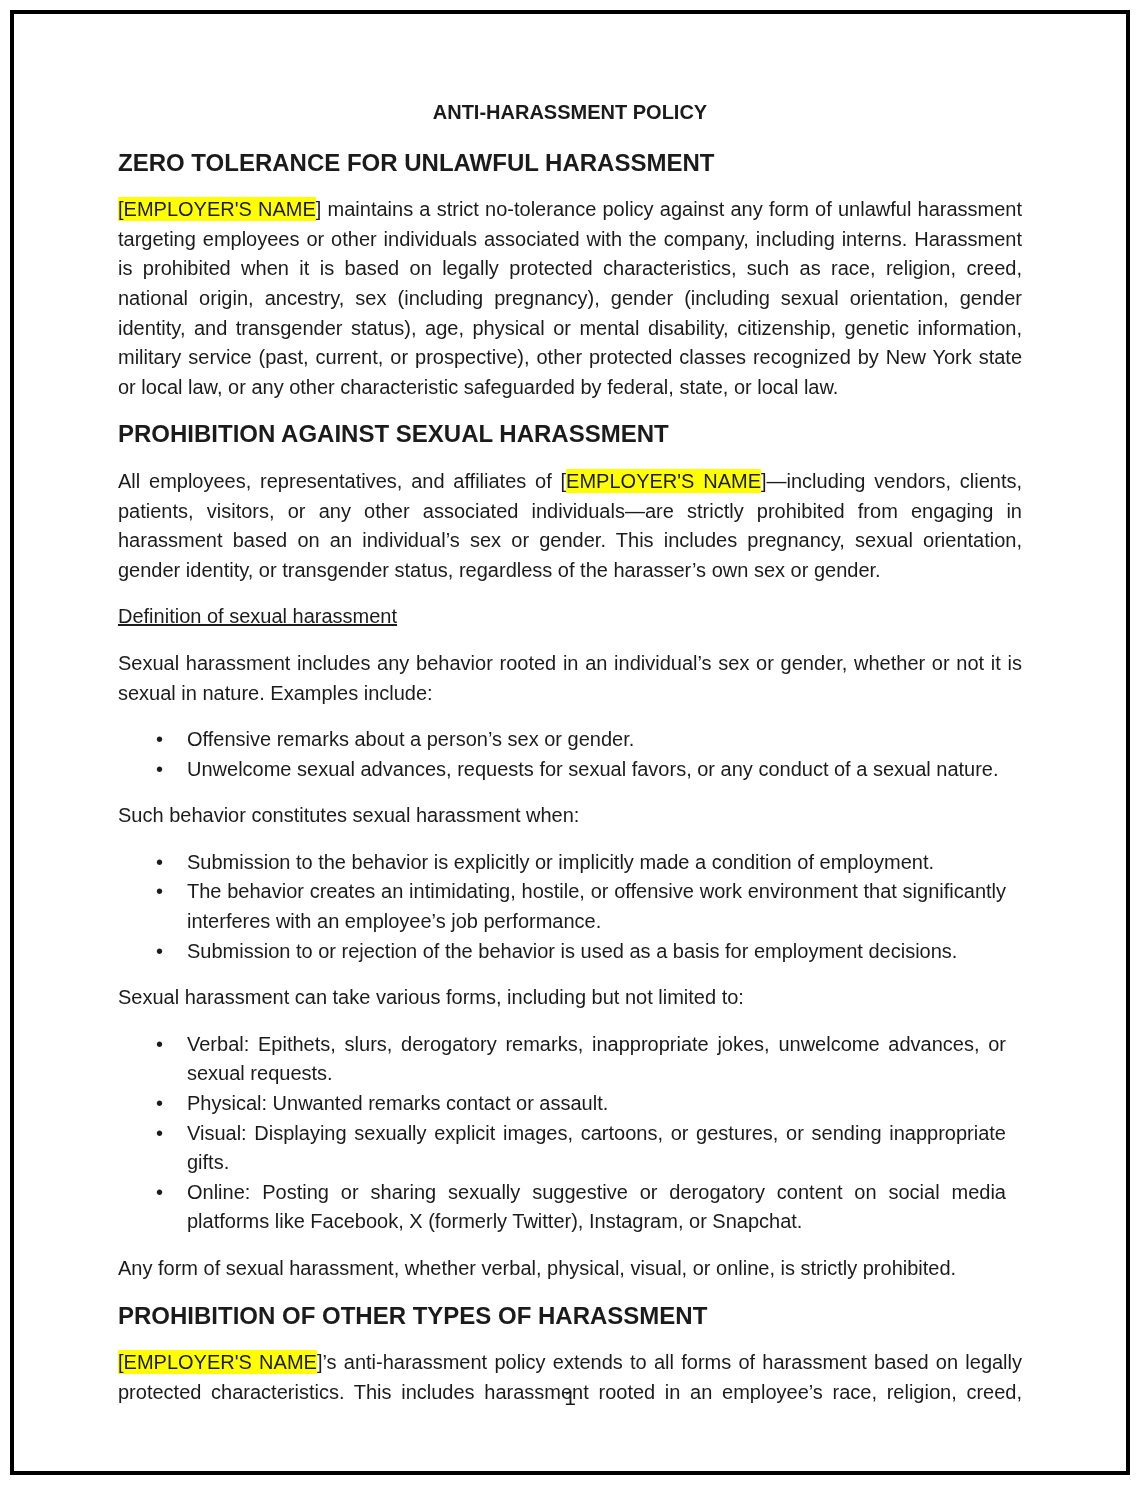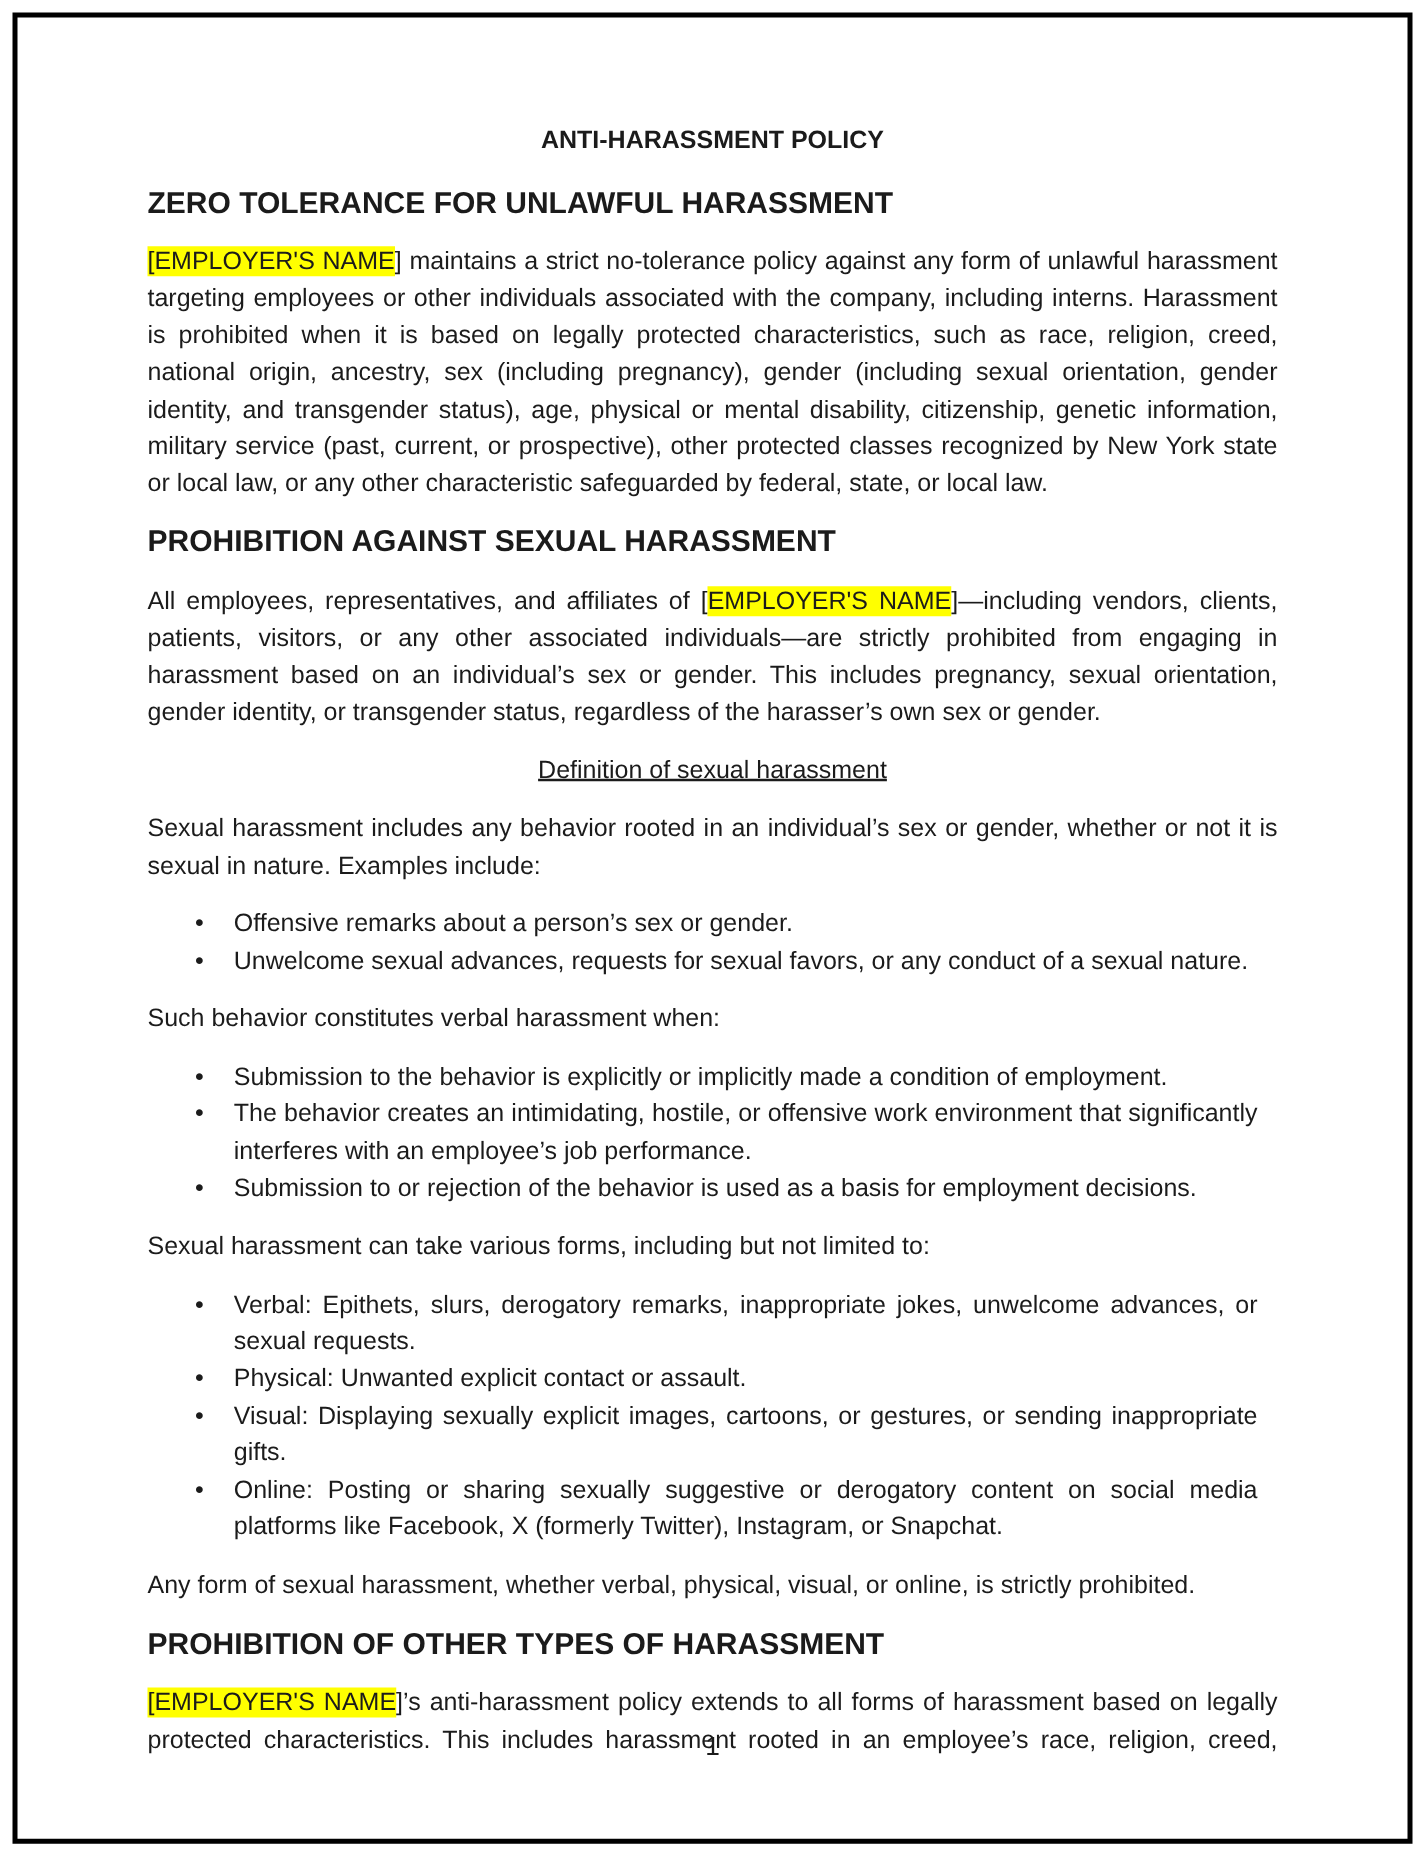--- a/index.html
+++ b/index.html
@@ -45,21 +45,20 @@
     margin: 15px 0 17px 0;
     text-align: justify;
   }
   .para.justify-last {
     text-align-last: justify;
   }
   .sub-heading {
     font-weight: 400;
     text-decoration: underline;
     margin: 0 0 17px 0;
-    text-align: center;
   }
   .hl {
     background: #ffff00;
     color: inherit;
     padding: 1px 0;
   }
   ul.bullets {
     list-style: none;
     margin: 0 16px 17px 0;
     padding: 0;
@@ -104,33 +103,33 @@
 
   <p class="sub-heading">Definition of sexual harassment</p>
 
   <p class="para">Sexual harassment includes any behavior rooted in an individual’s sex or gender, whether or not it is sexual in nature. Examples include:</p>
 
   <ul class="bullets">
     <li>Offensive remarks about a person’s sex or gender.</li>
     <li>Unwelcome sexual advances, requests for sexual favors, or any conduct of a sexual nature.</li>
   </ul>
 
-  <p class="para">Such behavior constitutes verbal harassment when:</p>
+  <p class="para">Such behavior constitutes sexual harassment when:</p>
 
   <ul class="bullets">
     <li>Submission to the behavior is explicitly or implicitly made a condition of employment.</li>
     <li>The behavior creates an intimidating, hostile, or offensive work environment that significantly interferes with an employee’s job performance.</li>
     <li>Submission to or rejection of the behavior is used as a basis for employment decisions.</li>
   </ul>
 
   <p class="para">Sexual harassment can take various forms, including but not limited to:</p>
 
   <ul class="bullets">
     <li>Verbal: Epithets, slurs, derogatory remarks, inappropriate jokes, unwelcome advances, or sexual requests.</li>
-    <li>Physical: Unwanted explicit contact or assault.</li>
+    <li>Physical: Unwanted remarks contact or assault.</li>
     <li>Visual: Displaying sexually explicit images, cartoons, or gestures, or sending inappropriate gifts.</li>
     <li>Online: Posting or sharing sexually suggestive or derogatory content on social media platforms like Facebook, X (formerly Twitter), Instagram, or Snapchat.</li>
   </ul>
 
   <p class="para">Any form of sexual harassment, whether verbal, physical, visual, or online, is strictly prohibited.</p>
 
   <h2 class="heading">PROHIBITION OF OTHER TYPES OF HARASSMENT</h2>
 
   <p class="para justify-last"><mark class="hl">[EMPLOYER'S NAME</mark><span>]’s anti-harassment policy extends to all forms of harassment based on legally protected characteristics. This includes harassment rooted in an employee’s race, religion, creed,</span></p>
 

